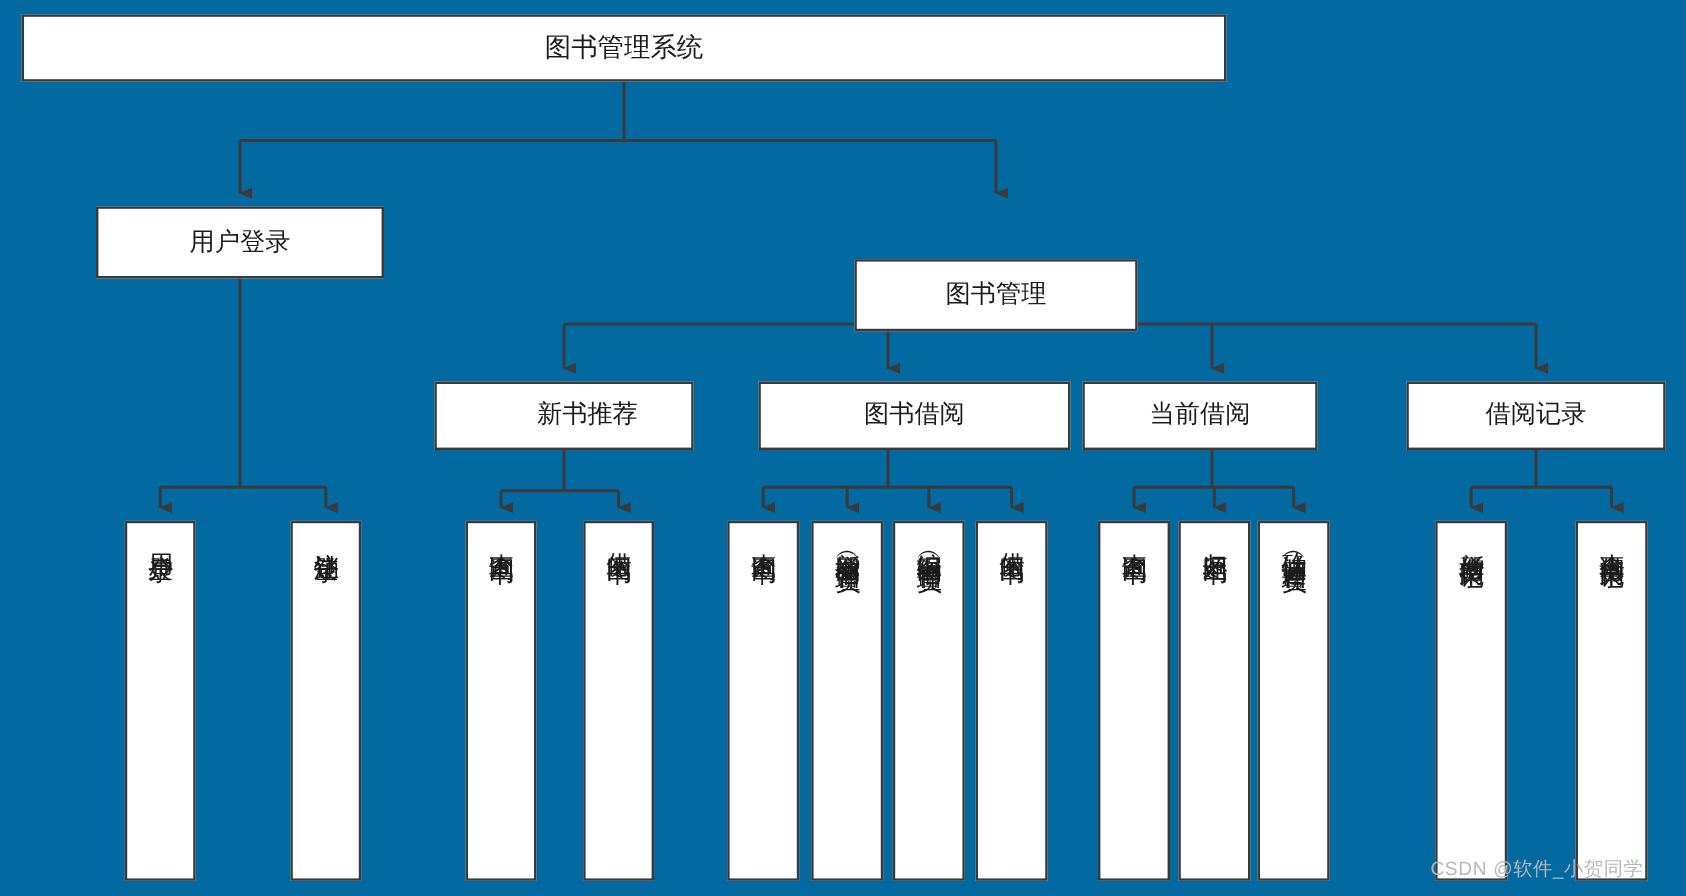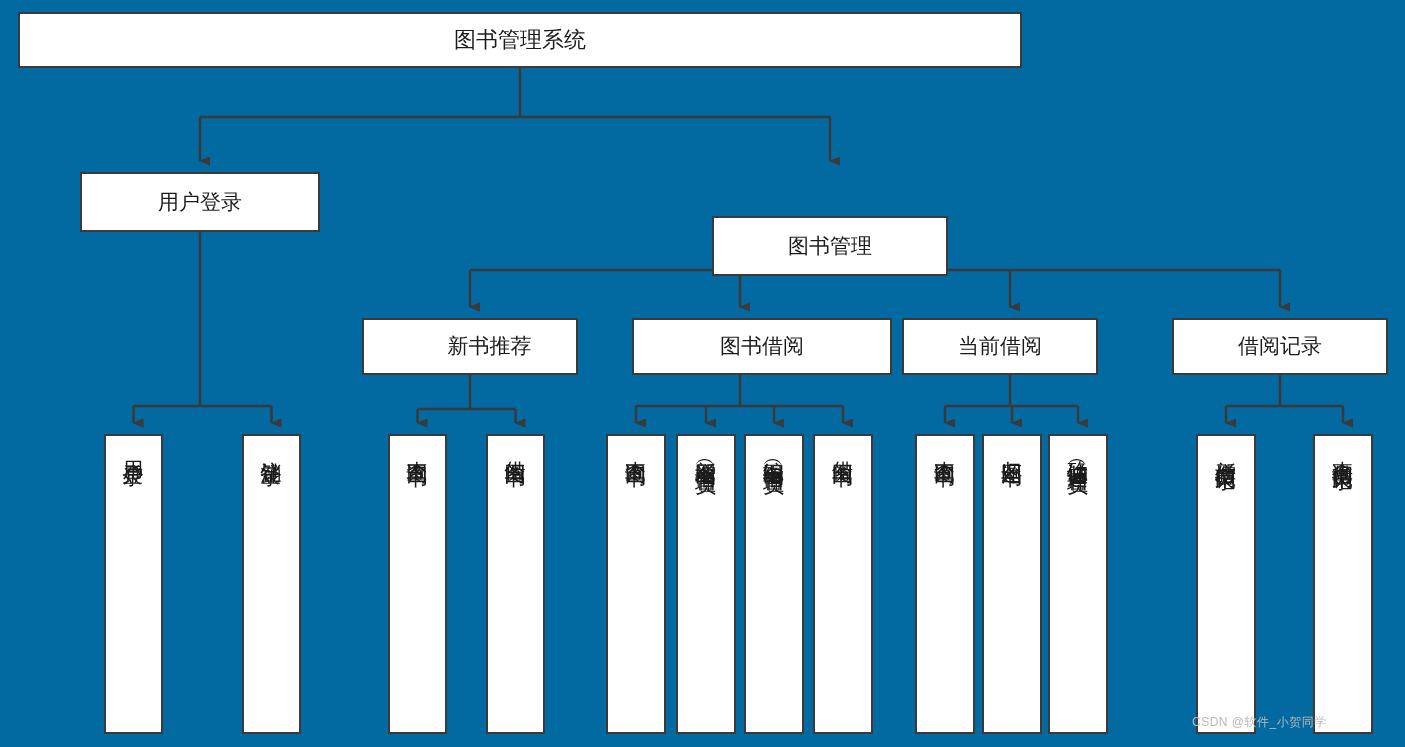--- a/index.html
+++ b/index.html
@@ -55,21 +55,21 @@
     text-orientation: upright;
     font-size: 21px;
     letter-spacing: 2px;
     line-height: 1;
   }
   .node.root .node-label {
     font-size: 22px;
   }
   .watermark {
     position: absolute;
-    font-size: 12px;
+    font-size: 16px;
     color: #b9b9b9;
     white-space: nowrap;
     letter-spacing: 0.5px;
   }
 </style>
 </head>
 <body>
 
 <div id="canvas">
   <svg id="wire-layer" viewBox="0 0 1405 747" width="1405" height="747">

